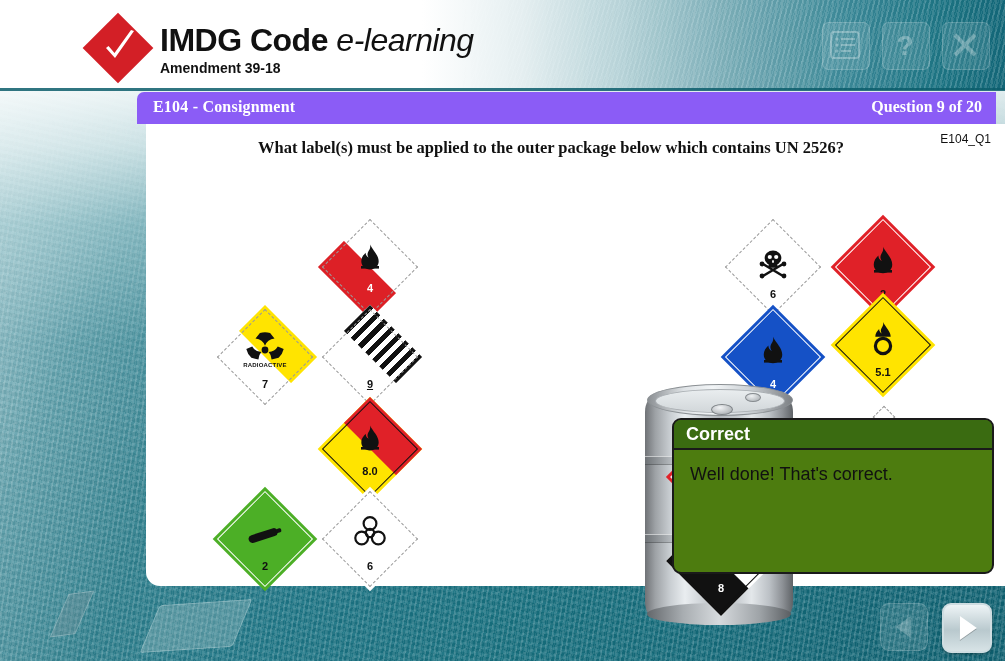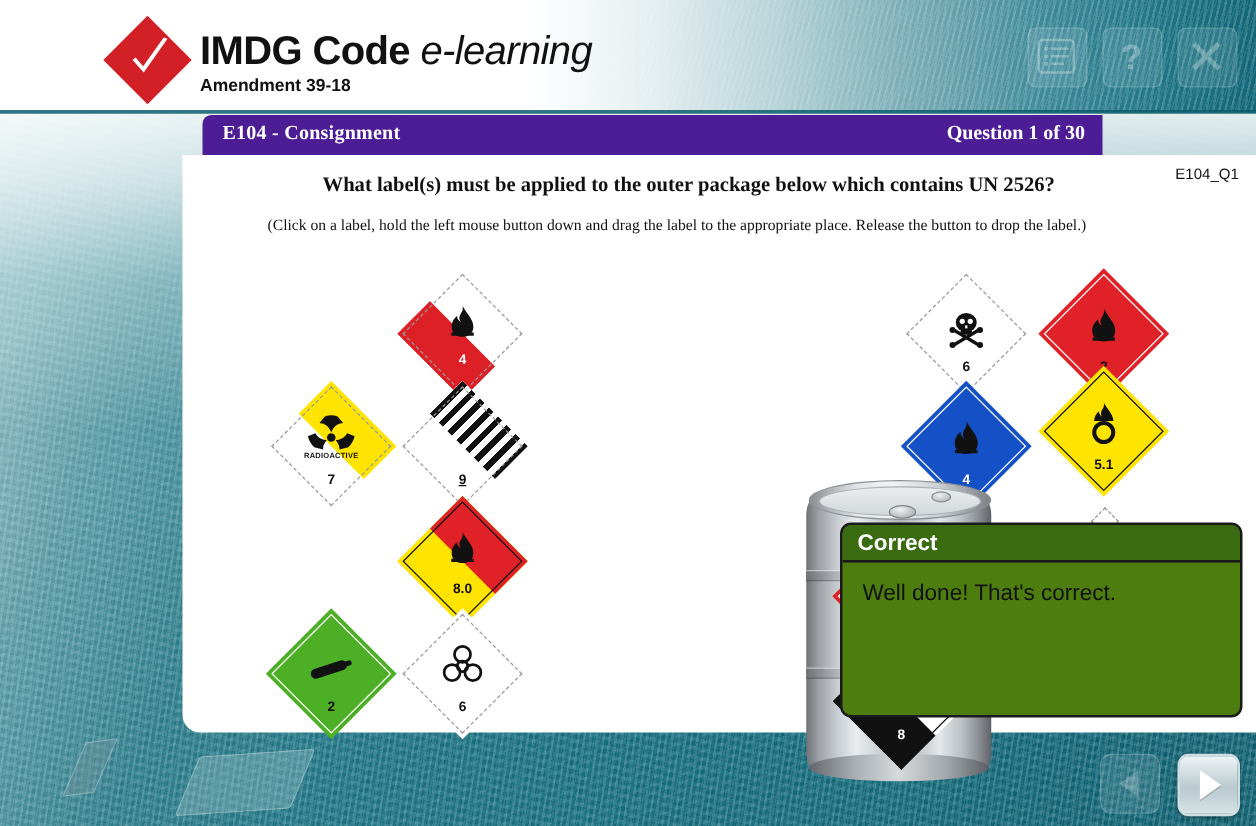--- a/index.html
+++ b/index.html
@@ -57,22 +57,22 @@
   .brand .l1{font-size:32px;font-weight:bold;color:#111;letter-spacing:-0.5px;line-height:36px;}
   .brand .l1 i{font-style:italic;font-weight:normal;}
   .brand .l2{font-size:14px;font-weight:bold;color:#111;margin-top:2px;}
 
   .hdr-icon{position:absolute;top:22px;width:46px;height:46px;border-radius:7px;
     background:rgba(255,255,255,0.10);border:1px solid rgba(255,255,255,0.16);}
   #hdr-list{left:822px;} #hdr-help{left:882px;} #hdr-close{left:942px;}
   .hdr-icon svg{display:block;opacity:.28;}
 
   
-  #titlebar{position:absolute;left:162px;top:92px;width:720px;height:32px;
-    background:#4c1d95;border-radius:7px 0 0 0;color:#fff;}
+  #titlebar{position:absolute;left:137px;top:92px;width:859px;height:32px;
+    background:#8b5cf6;border-radius:7px 0 0 0;color:#fff;}
   #titlebar .t-left{position:absolute;left:16px;top:6px;font-size:16px;font-weight:bold;
     font-family:"Liberation Serif",serif;letter-spacing:.2px;}
   #titlebar .t-right{position:absolute;right:14px;top:6px;font-size:16px;font-weight:bold;
     font-family:"Liberation Serif",serif;}
 
   
   #panel{position:absolute;left:146px;top:124px;width:859px;height:462px;background:#fff;
     border-radius:0 0 0 14px;}
   #qtext{position:absolute;left:68px;top:14px;width:740px;font-size:16.5px;font-weight:bold;color:#111;
     font-family:"Liberation Serif",serif;margin-left:44px;}
@@ -177,27 +177,26 @@
   </svg>
 </div>
 <div class="hdr-icon" id="hdr-close">
   <svg width="44" height="44" viewBox="0 0 44 44">
     <path d="M12 12 L32 32 M32 12 L12 32" stroke="#ffffff" stroke-width="4" fill="none"></path>
   </svg>
 </div>
 
 <div id="titlebar">
   <div class="t-left">E104 - Consignment</div>
-  <div class="t-right">Question 1 of 30</div>
+  <div class="t-right">Question 9 of 20</div>
 </div>
 
 <div id="panel">
   <div id="qcode">E104_Q1</div>
   <div id="qtext">What label(s) must be applied to the outer package below which contains UN 2526?</div>
-  <div id="qhint">(Click on a label, hold the left mouse button down and drag the label to the appropriate place. Release the button to drop the label.)</div>
 
   <div class="lbl dashed" style="left:187px;top:106px;">
     <div class="rot">
         <div class="body" style="background:#fff;">
           <div class="half-b" style="background:#dd2026;"></div>
           <div class="inner"></div>
         </div>
       </div>
     <svg class="glyph" viewBox="0 0 74 74">
       <g transform="translate(37,27) scale(0.62) translate(-24,-24)">

